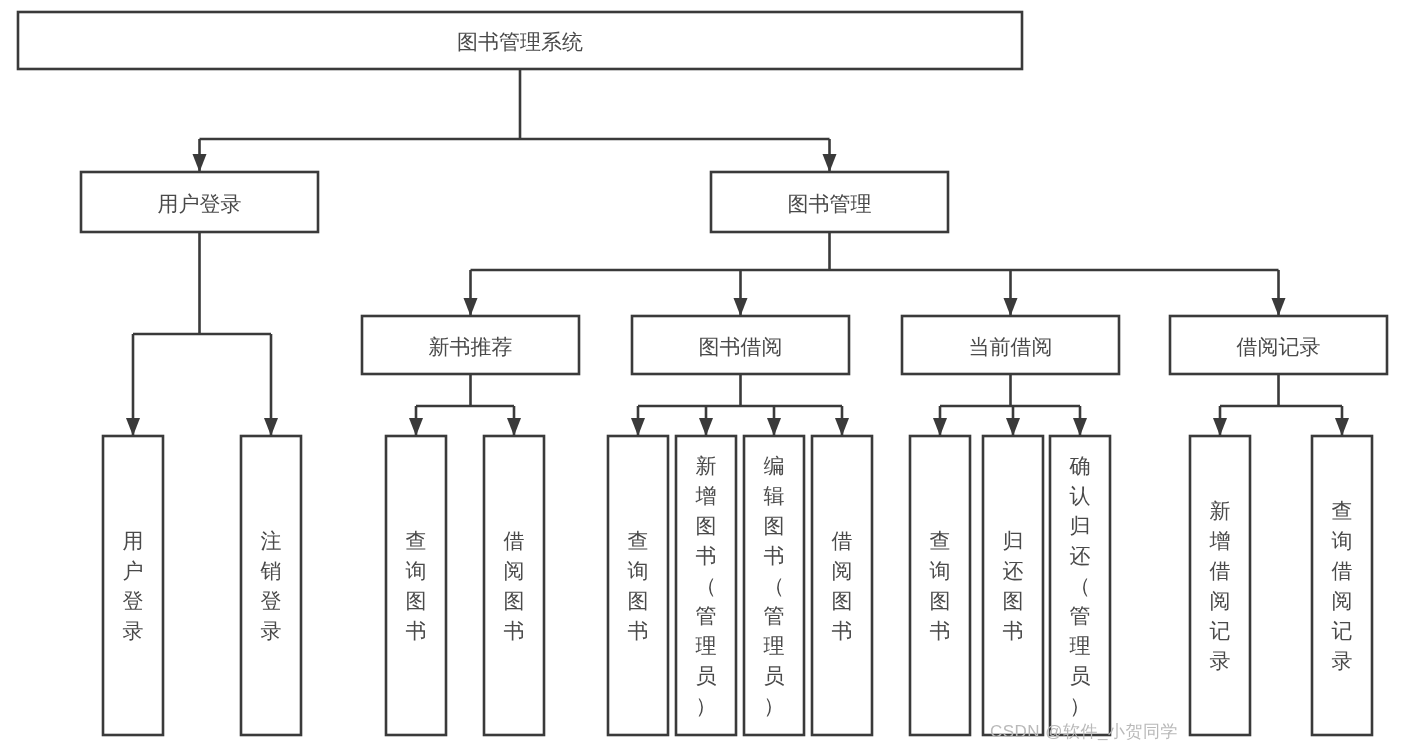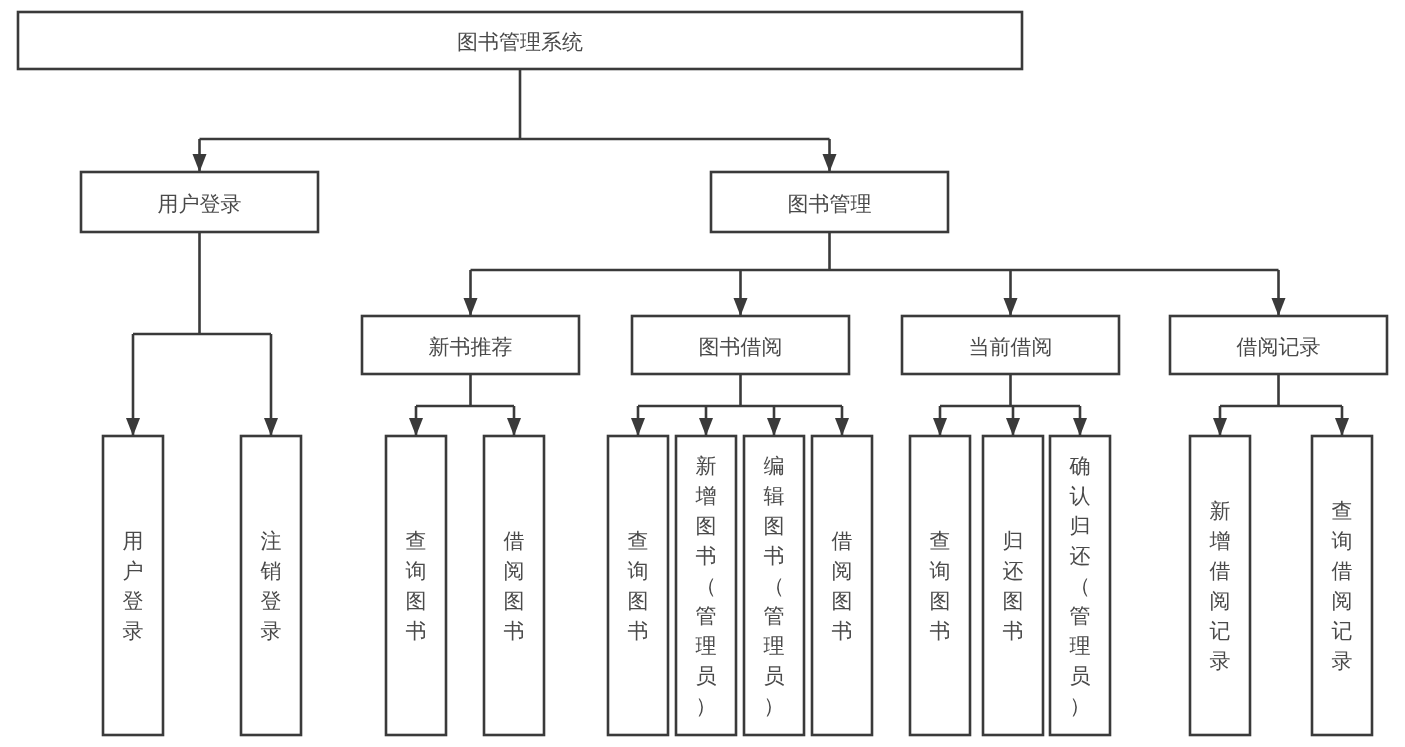--- a/index.html
+++ b/index.html
@@ -199,13 +199,14 @@
         <g>
           <rect x="1190" y="436" width="60" height="299" class="box-rect"></rect>
           <text x="1220" y="0" class="node-label-vert"><tspan x="1220" y="510.5" dominant-baseline="central">新</tspan><tspan x="1220" y="540.5" dominant-baseline="central">增</tspan><tspan x="1220" y="570.5" dominant-baseline="central">借</tspan><tspan x="1220" y="600.5" dominant-baseline="central">阅</tspan><tspan x="1220" y="630.5" dominant-baseline="central">记</tspan><tspan x="1220" y="660.5" dominant-baseline="central">录</tspan></text>
         </g>
         <g>
           <rect x="1312" y="436" width="60" height="299" class="box-rect"></rect>
           <text x="1342" y="0" class="node-label-vert"><tspan x="1342" y="510.5" dominant-baseline="central">查</tspan><tspan x="1342" y="540.5" dominant-baseline="central">询</tspan><tspan x="1342" y="570.5" dominant-baseline="central">借</tspan><tspan x="1342" y="600.5" dominant-baseline="central">阅</tspan><tspan x="1342" y="630.5" dominant-baseline="central">记</tspan><tspan x="1342" y="660.5" dominant-baseline="central">录</tspan></text>
         </g>
       </g>
   </svg>
+  <div class="watermark">CSDN @软件_小贺同学</div>
 </div>
 
 </body></html>

